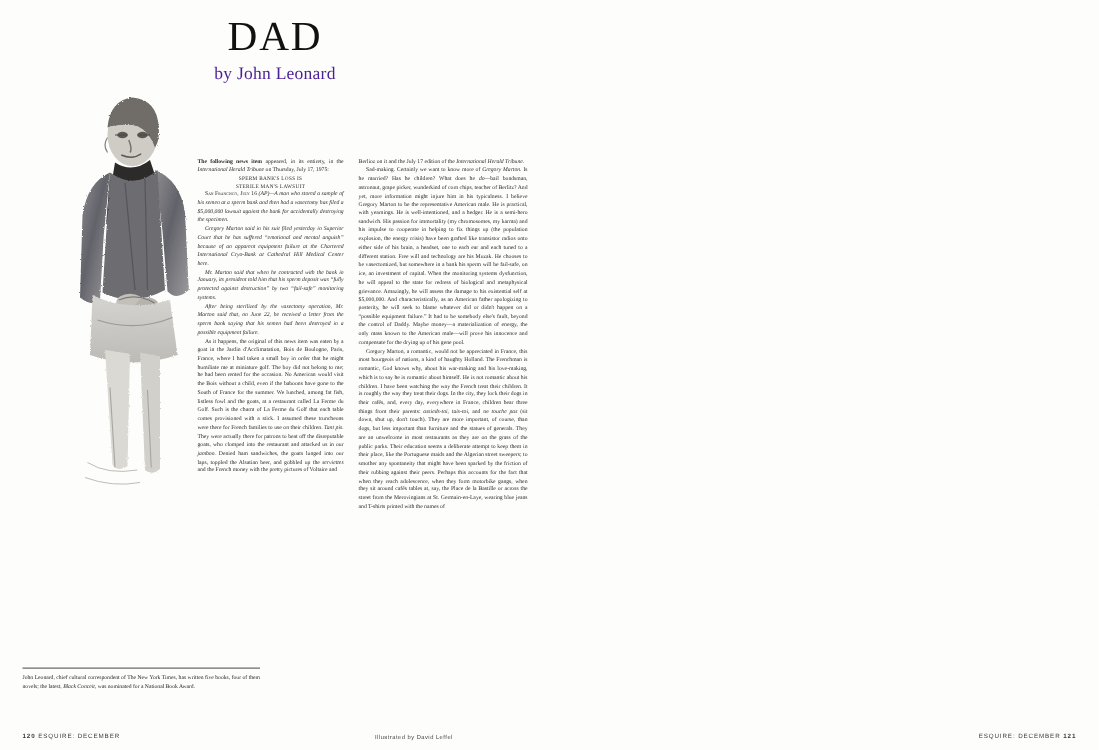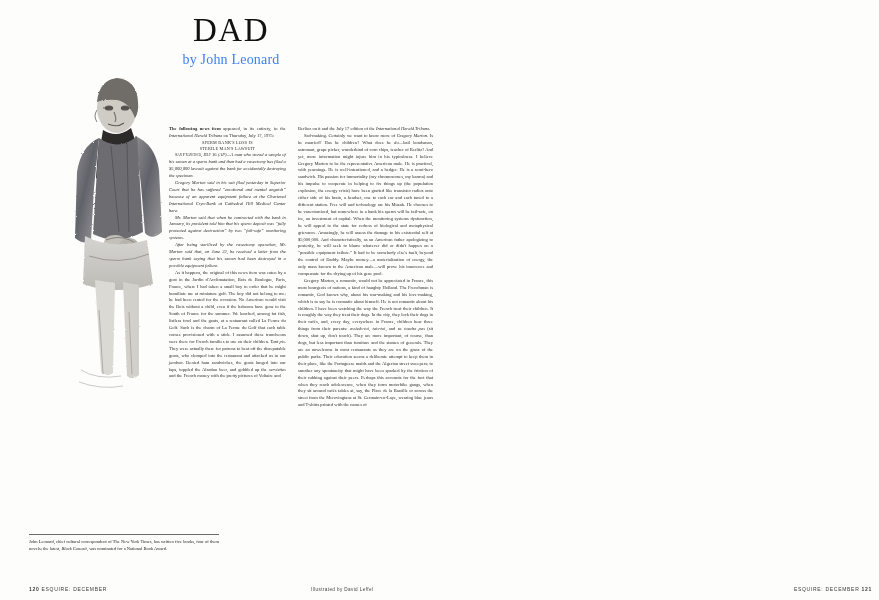--- a/index.html
+++ b/index.html
@@ -20,21 +20,20 @@
     position: relative;
     width: 879px;
     height: 600px;
     background: #fdfdfc;
   }
   .page {
     position: absolute;
     top: 0;
     height: 600px;
     background: #fdfdfc;
-    margin-left: 11px;
   }
   .page-left  { left: 0;    width: 440px; }
   .page-right { left: 440px; width: 439px; }
 
   
   .masthead {
     position: absolute;
     left: 0; top: 14px;
     width: 440px;
     text-align: center;
@@ -46,21 +45,21 @@
     font-weight: 400;
     line-height: 1;
     margin: 0;
     color: #111;
   }
   .article-byline {
     font-family: "Liberation Serif", serif;
     font-size: 14px;
     margin: 5px 0 0 0;
     letter-spacing: 0.2px;
-    color: #3b82f6;
+    color: #4c1d95;
   }
 
   
   .illo { position: absolute; }
   .illo-man   { left: 48px;  top: 70px;  width: 132px; height: 330px; }
   .illo svg { display: block; width: 100%; height: 100%; }
 
   
   .cols {
     position: absolute;

